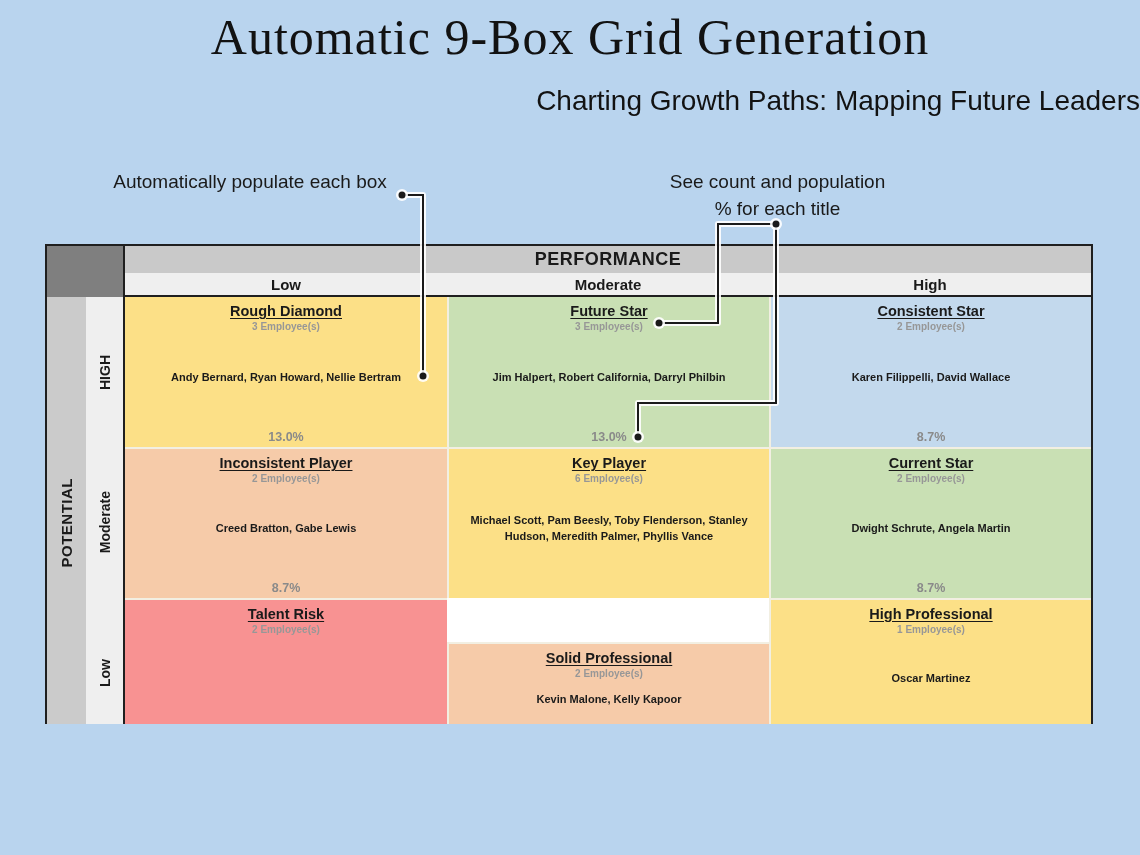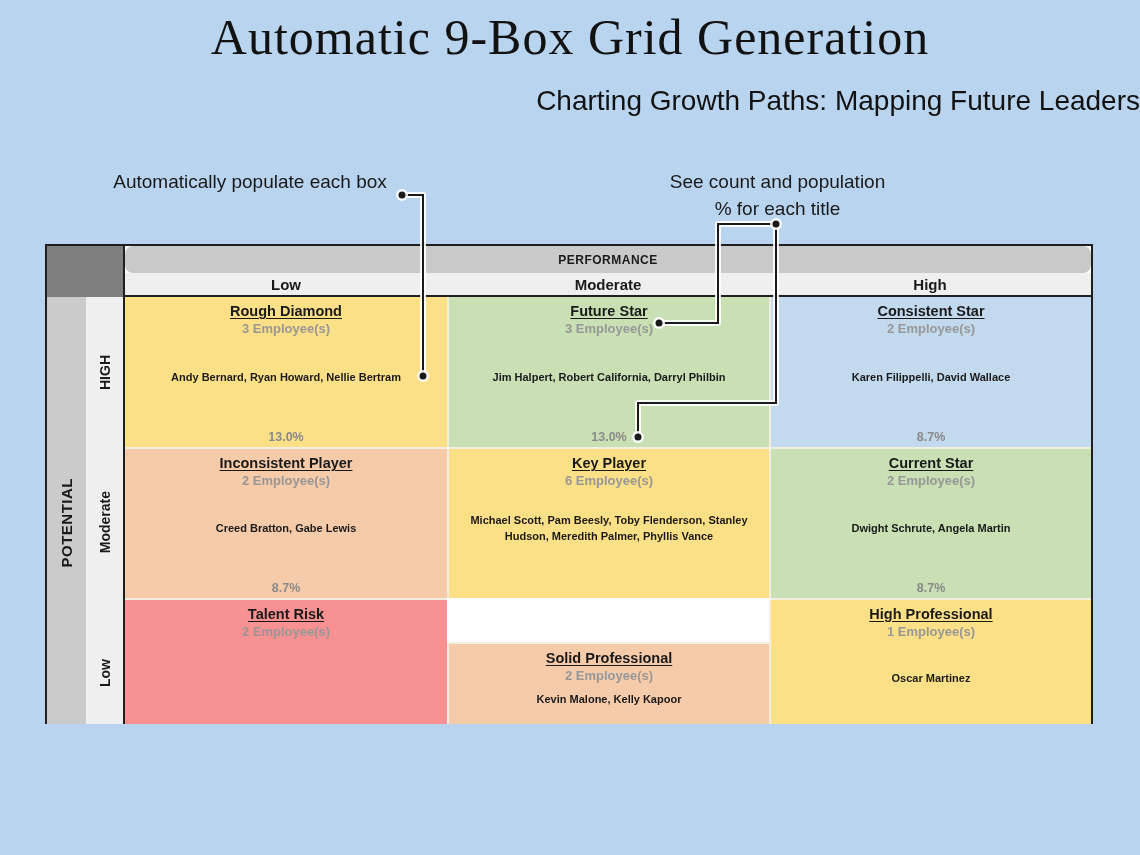--- a/index.html
+++ b/index.html
@@ -62,23 +62,22 @@
     z-index: 1;
     background: #fff;
   }
   .corner {
     grid-column: 1 / 3; grid-row: 1 / 3;
     border-right: 2px solid #1f1f1f;
   }
   .perf-band {
     grid-column: 3 / 6; grid-row: 1;
     display: flex; align-items: center; justify-content: center;
-    font-weight: bold; font-size: 12px; color: #1a1a1a;
+    font-weight: bold; font-size: 18px; color: #1a1a1a;
     letter-spacing: 0.5px;
-    border-radius: 8px;
   }
   .col-header {
     grid-row: 2;
     display: flex; align-items: center; justify-content: center;
     font-weight: bold; font-size: 15px; color: #1a1a1a;
     border-bottom: 2px solid #1f1f1f;
     box-sizing: border-box;
   }
   .potential-band {
     grid-column: 1; grid-row: 3 / 6;
@@ -110,21 +109,21 @@
     text-align: center;
     font-size: 14.5px;
     font-weight: bold;
     color: #1a1a1a;
     text-decoration: underline;
     text-underline-offset: 2px;
   }
   .cell-count {
     margin-top: 2px;
     text-align: center;
-    font-size: 13px;
+    font-size: 10px;
     font-weight: bold;
     color: #979797;
   }
   .cell-names {
     position: absolute;
     top: 53%;
     transform: translateY(-50%);
     left: 0;
     width: 100%;
     box-sizing: border-box;

